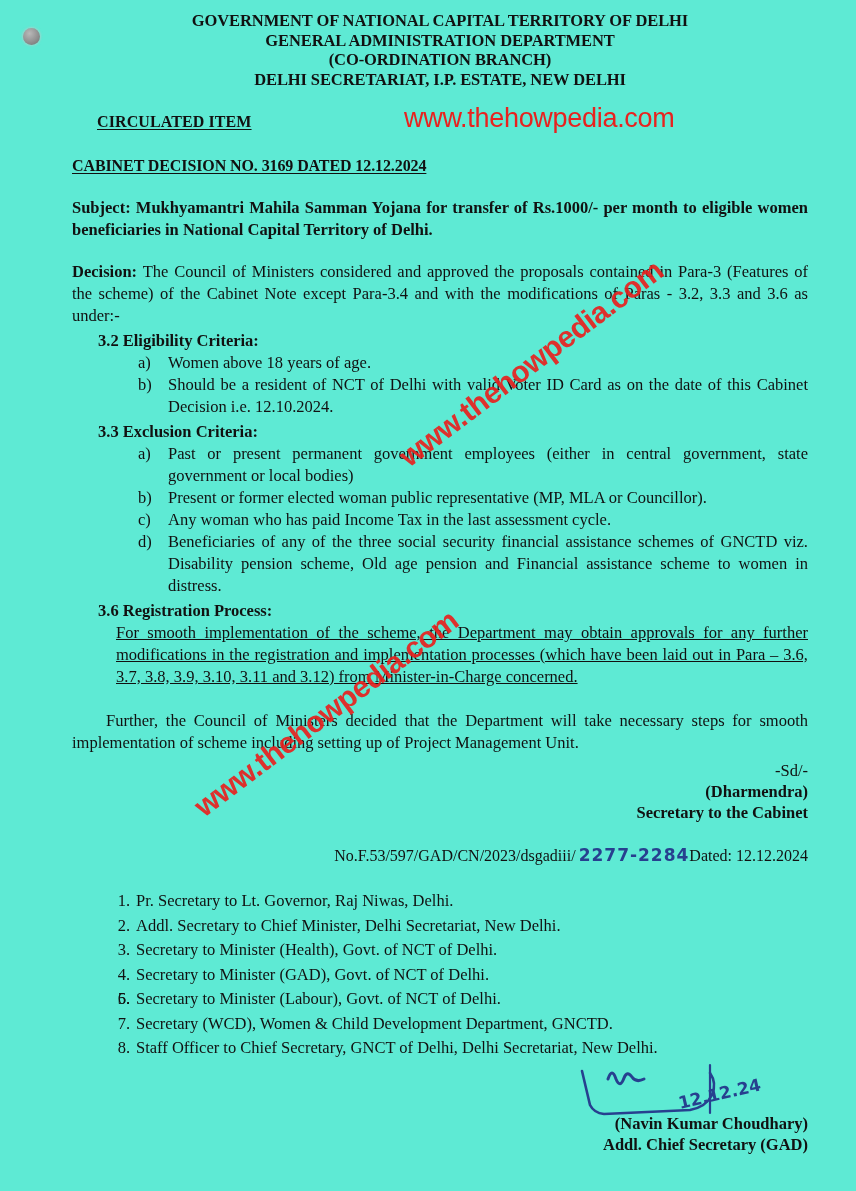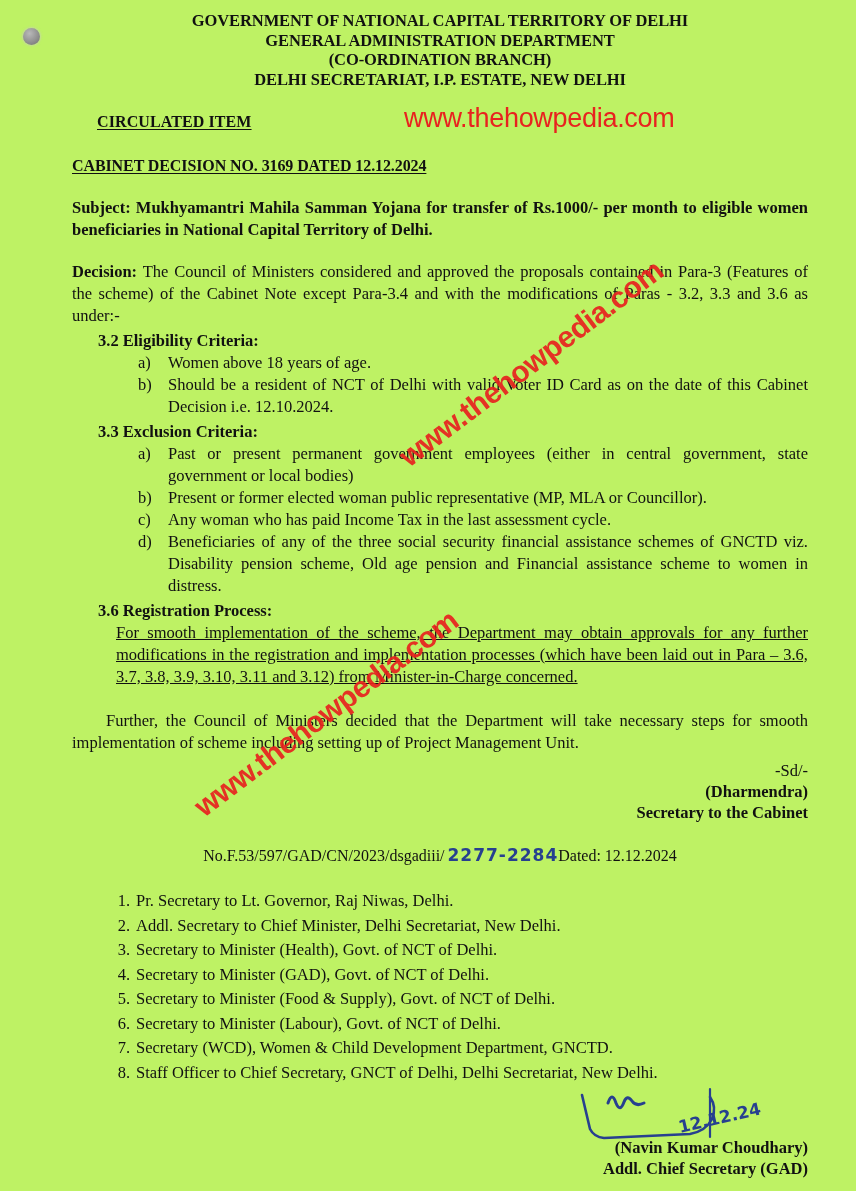--- a/index.html
+++ b/index.html
@@ -8,21 +8,21 @@
     background: #ffffff;
   }
   body {
     font-family: "Liberation Serif", "DejaVu Serif", serif;
   }
 
   #page {
     position: relative;
     width: 856px;
     height: 1191px;
-    background: #bef264;
+    background: #5eead4;
     overflow: hidden;
     color: #111111;
   }
 
   
   .punch-hole {
     position: absolute;
     left: 23px;
     top: 28px;
     width: 17px;
@@ -183,21 +183,21 @@
     font-size: 16.5px;
     line-height: 21px;
   }
   .sign-block .sd { font-weight: 400; }
   .sign-block .nm { font-weight: 700; }
   .sign-block .ti { font-weight: 700; }
 
   .ref-row {
     margin-top: 22px;
     display: flex;
-    justify-content: center;
+    justify-content: flex-end;
     align-items: baseline;
     font-size: 16px;
   }
   .ref-no { white-space: nowrap; }
   .hand-num {
     font-family: "DejaVu Sans", sans-serif;
     color: #27408f;
     font-size: 17px;
     letter-spacing: 1px;
     font-weight: 600;
@@ -329,21 +329,20 @@
       <li>
         <span class="mk">3.</span>
         <span>Secretary to Minister (Health), Govt. of NCT of Delhi.</span>
       </li>
       <li>
         <span class="mk">4.</span>
         <span>Secretary to Minister (GAD), Govt. of NCT of Delhi.</span>
       </li>
       <li>
         <span class="mk">5.</span>
-        <span>Secretary to Minister (Food &amp; Supply), Govt. of NCT of Delhi.</span>
       </li>
       <li>
         <span class="mk">6.</span>
         <span>Secretary to Minister (Labour), Govt. of NCT of Delhi.</span>
       </li>
       <li>
         <span class="mk">7.</span>
         <span>Secretary (WCD), Women &amp; Child Development Department, GNCTD.</span>
       </li>
       <li>

